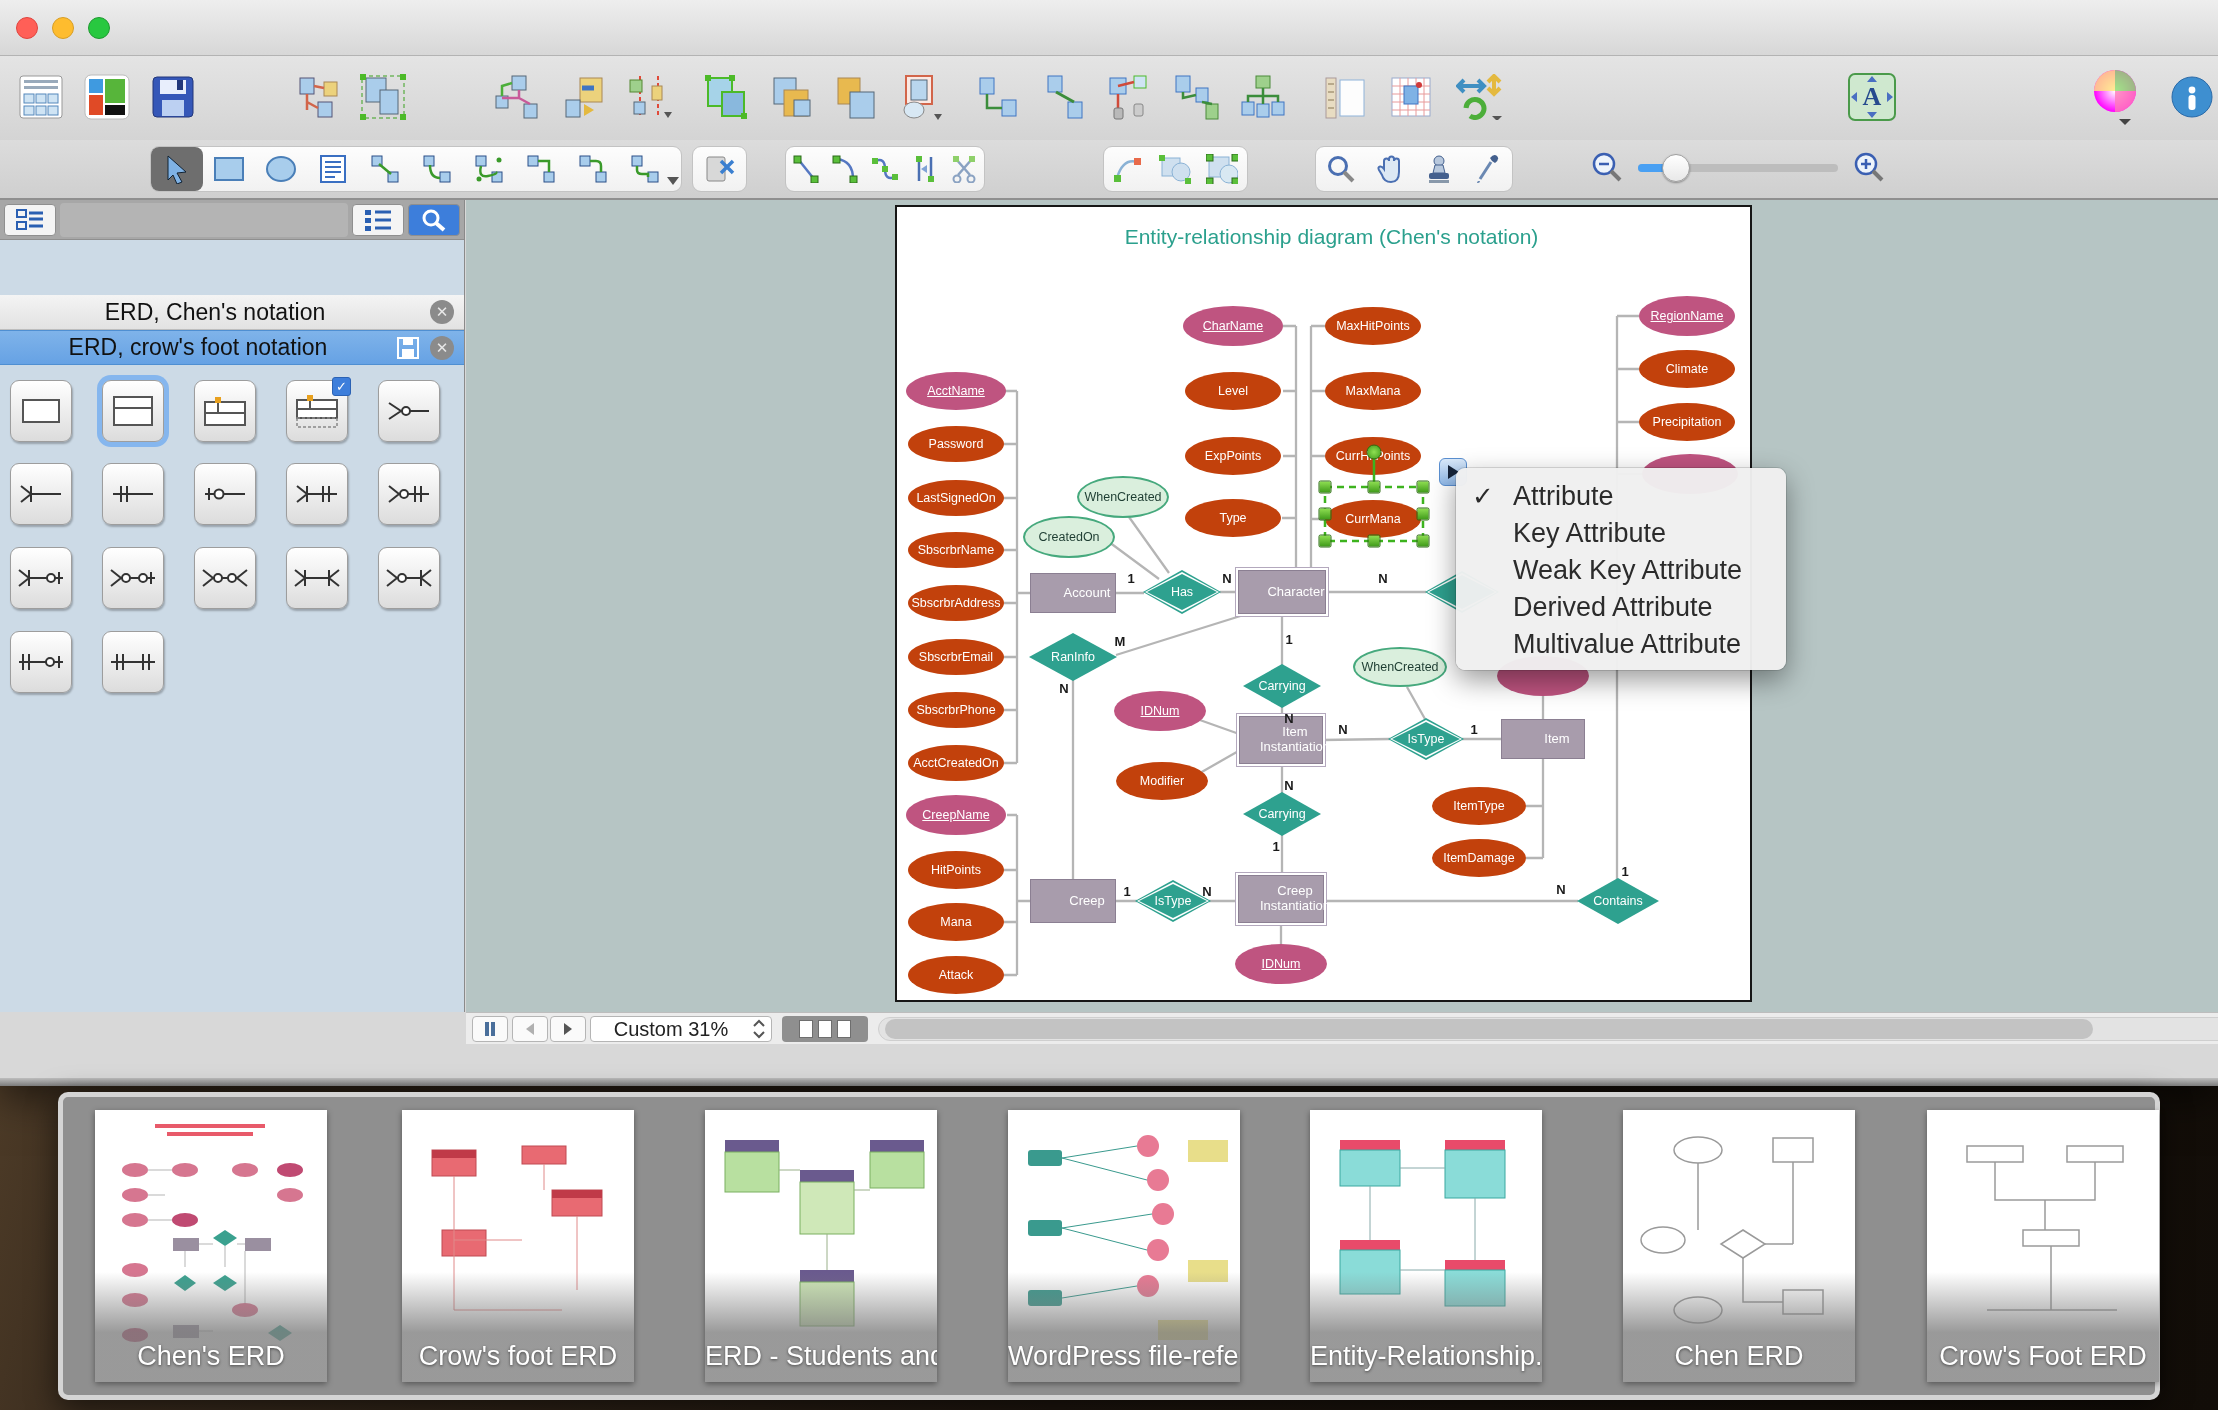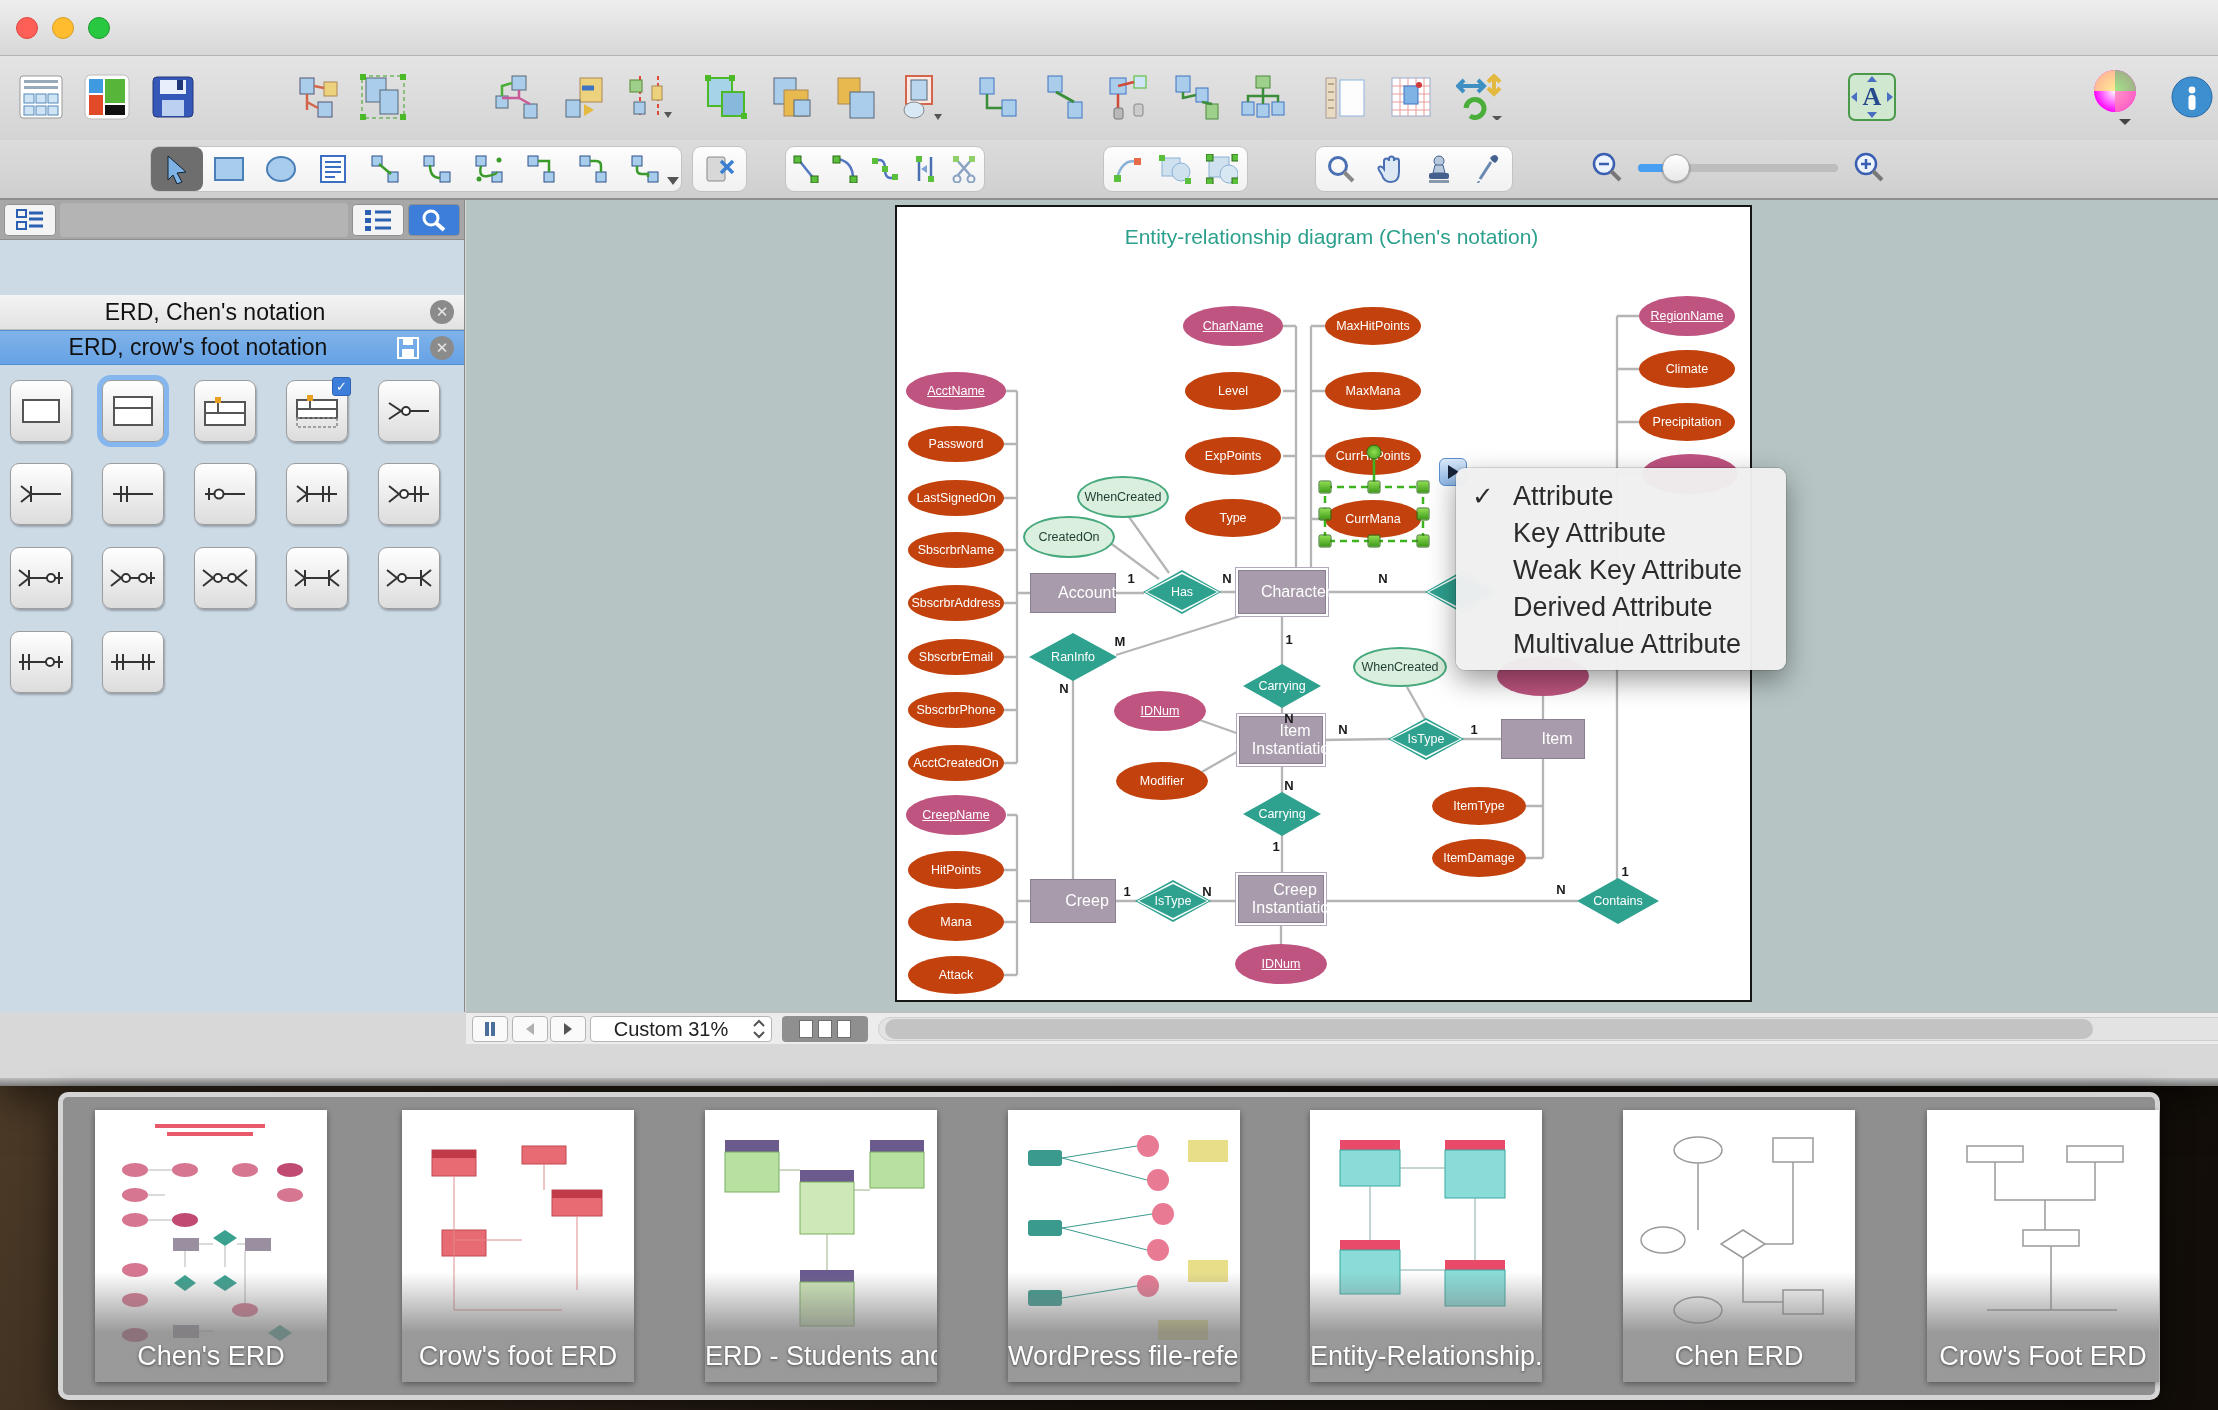--- a/index.html
+++ b/index.html
@@ -62,21 +62,21 @@
   .canvas { position:absolute; left:466px; top:0; width:1752px; height:812px; background:#b6c5c4; overflow:hidden; }
   .page { position:absolute; left:429px; top:5px; width:857px; height:797px; background:#fff; border:2px solid #161616; }
   .pg-title { position:absolute; width:100%; text-align:center; color:#2ba08d; font-size:21px;margin-left:8px; }
 
   .ellipse { position:absolute; transform:translate(-50%,-50%); border-radius:50%;
     display:flex; align-items:center; justify-content:center; color:#fff; font-size:12.5px; white-space:nowrap; }
   .attr { background:#c2410c; }
   .keyattr { background:#bf5480; text-decoration:underline; }
   .derived { background:#daefdd; border:2px solid #46a97d; color:#1e3d32; }
   .entity { position:absolute; transform:translate(-50%,-50%); background:#a89cac; border:1px solid #8b7f92;
-    display:flex; align-items:center; justify-content:center; color:#fff; font-size:16px; text-align:center; line-height:1.15;padding-left:28px; }
+    display:flex; align-items:center; justify-content:center; color:#fff; font-size:13px; text-align:center; line-height:1.15;padding-left:28px; }
   .entity.dbl { box-shadow:0 0 0 2px #fff, 0 0 0 3px #b3a8bd; }
   .diamond { position:absolute; transform:translate(-50%,-50%); }
   .diamond i { position:absolute; clip-path:polygon(50% 0,100% 50%,50% 100%,0 50%); }
   .d1 { inset:0; background:#2ea18f; }
   .d2 { inset:2px; background:#fff; }
   .d3 { inset:4px; background:#2ea18f; }
   .diamond span { position:absolute; inset:0; display:flex; align-items:center; justify-content:center; color:#fff; font-size:12.5px; }
   .card-lbl { position:absolute; transform:translate(-50%,-50%); font-size:13px; font-weight:700; color:#1a1a1a; }
   .handle { position:absolute; width:13px; height:13px; background:linear-gradient(#8fdf52,#3f9a1a);
     border:1.5px solid #2c6e12; border-radius:2px; transform:translate(-50%,-50%); }

